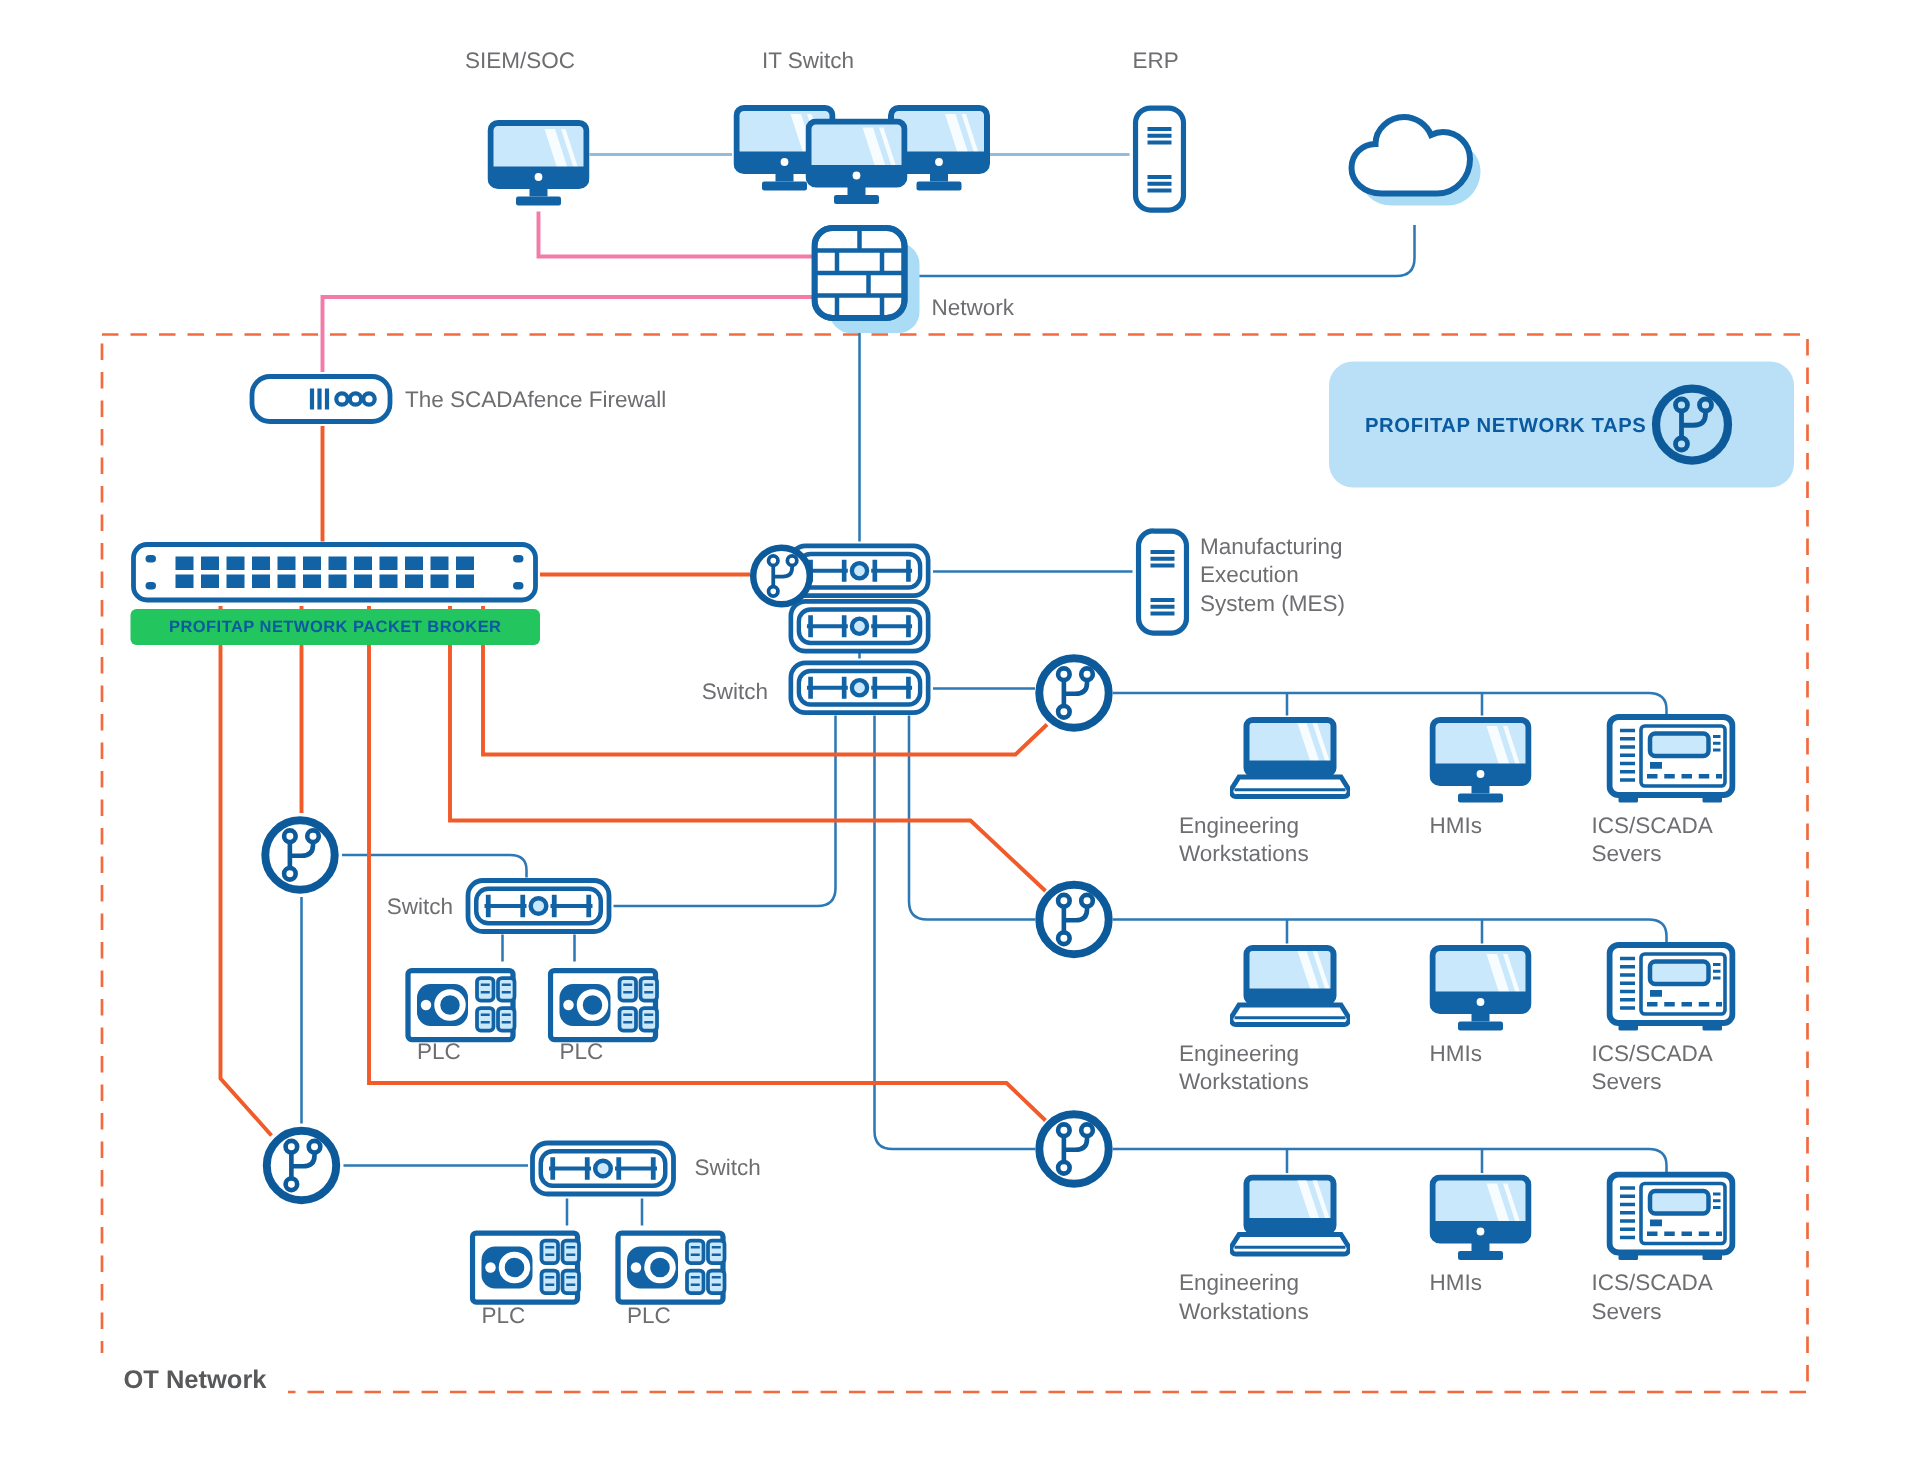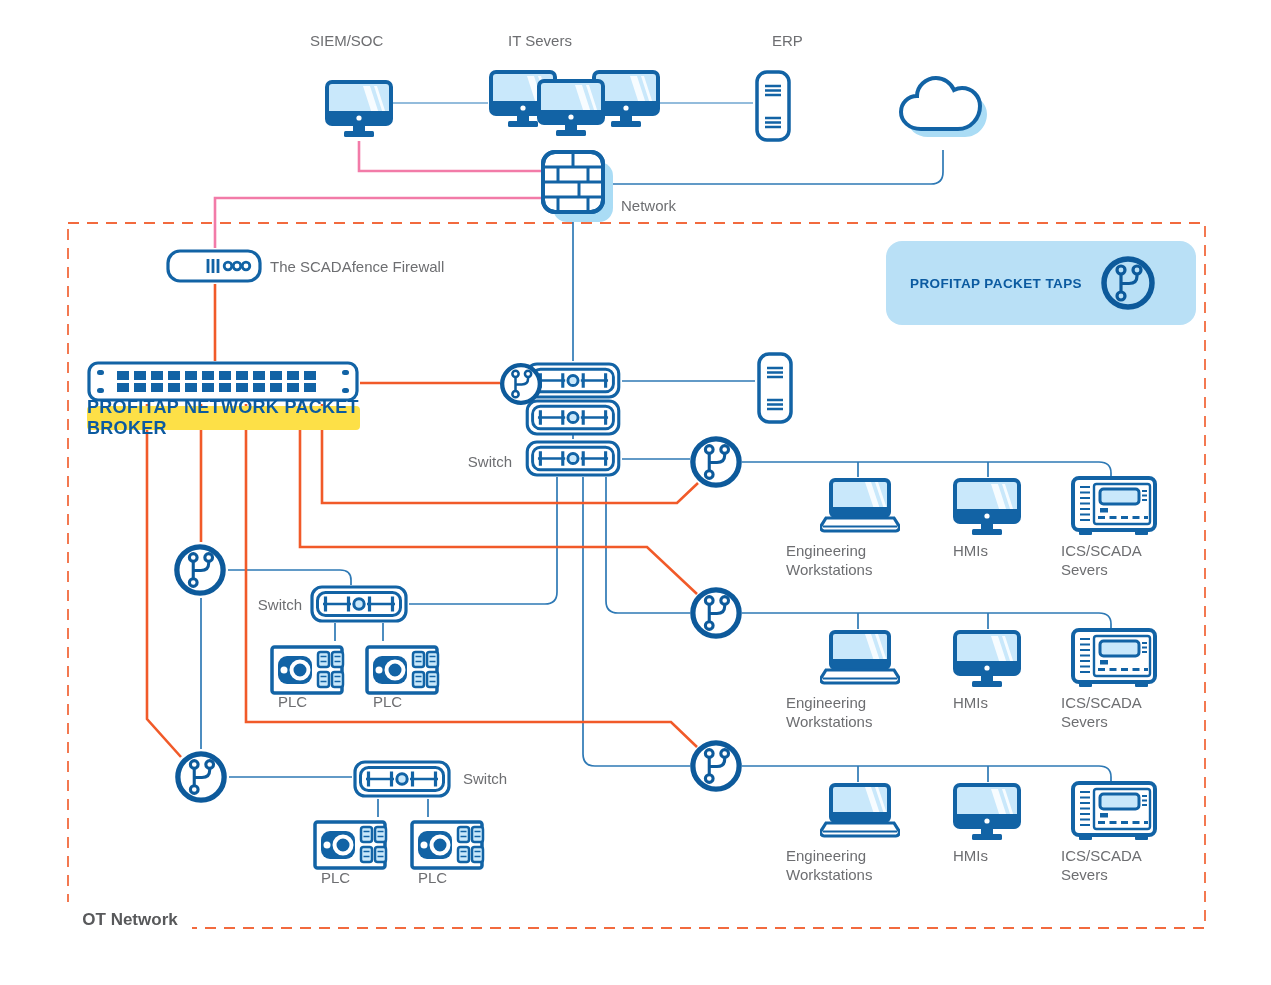--- a/index.html
+++ b/index.html
@@ -3,23 +3,23 @@
 <meta charset="utf-8">
 <style>
   html,body{margin:0;padding:0;background:#fff;}
   #stage{position:relative;width:1271px;height:985px;background:#fff;overflow:hidden;
          font-family:"Liberation Sans",sans-serif;}
   #stage svg{display:block;}
   .abs{position:absolute;}
   .lbl{position:absolute;color:#6d6e71;font-size:15px;line-height:19px;white-space:pre-line;}
   .lbl.c{text-align:left;}
   .lbl.r{text-align:right;}
-  .badge{position:absolute;background:#fde047;border-radius:4px;display:flex;
+  .badge{position:absolute;background:#22c55e;border-radius:4px;display:flex;
          align-items:center;justify-content:center;color:#0b5aa0;font-weight:bold;
-         font-size:18px;letter-spacing:.3px;}
+         font-size:11px;letter-spacing:.3px;}
   .bigbadge{position:absolute;background:#b9e0f6;border-radius:16px;}
   .bigbadge .txt{position:absolute;left:24px;top:0;height:84px;display:flex;align-items:center;
          color:#0b5aa0;font-weight:bold;font-size:13.5px;letter-spacing:.4px;}
   #ot-label{position:absolute;background:#fff;color:#58595b;font-weight:bold;font-size:17px;
          line-height:36px;padding-left:8px;text-align:center;}
   #lines{position:absolute;left:0;top:0;}
 </style>
 </head>
 <body>
 
@@ -319,34 +319,37 @@
       <use href="#sym-laptop"></use>
     </svg>
   <svg class="abs" style="left:953px;top:783px" width="68" height="58">
       <use href="#sym-monitor"></use>
     </svg>
   <svg class="abs" style="left:1071px;top:781px" width="86" height="64">
       <use href="#sym-ics"></use>
     </svg>
 
   <div class="lbl c" style="left:310px;top:31px;width:130px">SIEM/SOC</div>
-  <div class="lbl c" style="left:508px;top:31px;width:120px">IT Severs</div>
-  <div class="lbl c" style="left:772px;top:31px;width:60px">ERP</div>
+  <div class="lbl c" style="left:508px;top:31px;width:120px">IT Switch</div>
+  <div class="lbl c" style="left:755px;top:31px;width:60px">ERP</div>
   <div class="lbl" style="left:621px;top:196px;width:80px">Network</div>
   <div class="lbl" style="left:270px;top:257px;width:210px">The SCADAfence Firewall</div>
 
   <div class="badge" style="left:87px;top:406px;width:273px;height:24px">PROFITAP NETWORK PACKET BROKER</div>
 
   <div class="bigbadge" style="left:886px;top:241px;width:310px;height:84px">
-    <span class="txt">PROFITAP PACKET TAPS</span>
+    <span class="txt">PROFITAP NETWORK TAPS</span>
     <svg class="abs" style="left:214px;top:14px" width="56" height="56">
         <use href="#sym-tap-outline"></use>
       </svg>
   </div>
 
+  <div class="lbl" style="left:800px;top:355px;width:150px">Manufacturing
+Execution
+System (MES)</div>
   <div class="lbl r" style="left:438px;top:452px;width:74px">Switch</div>
   <div class="lbl r" style="left:228px;top:595px;width:74px">Switch</div>
   <div class="lbl" style="left:463px;top:769px;width:80px">Switch</div>
 
   <div class="lbl c" style="left:278px;top:692px;width:60px">PLC</div>
   <div class="lbl c" style="left:373px;top:692px;width:60px">PLC</div>
   <div class="lbl c" style="left:321px;top:868px;width:60px">PLC</div>
   <div class="lbl c" style="left:418px;top:868px;width:60px">PLC</div>
 
   <div class="lbl c" style="left:786px;top:541px;width:144px">Engineering

